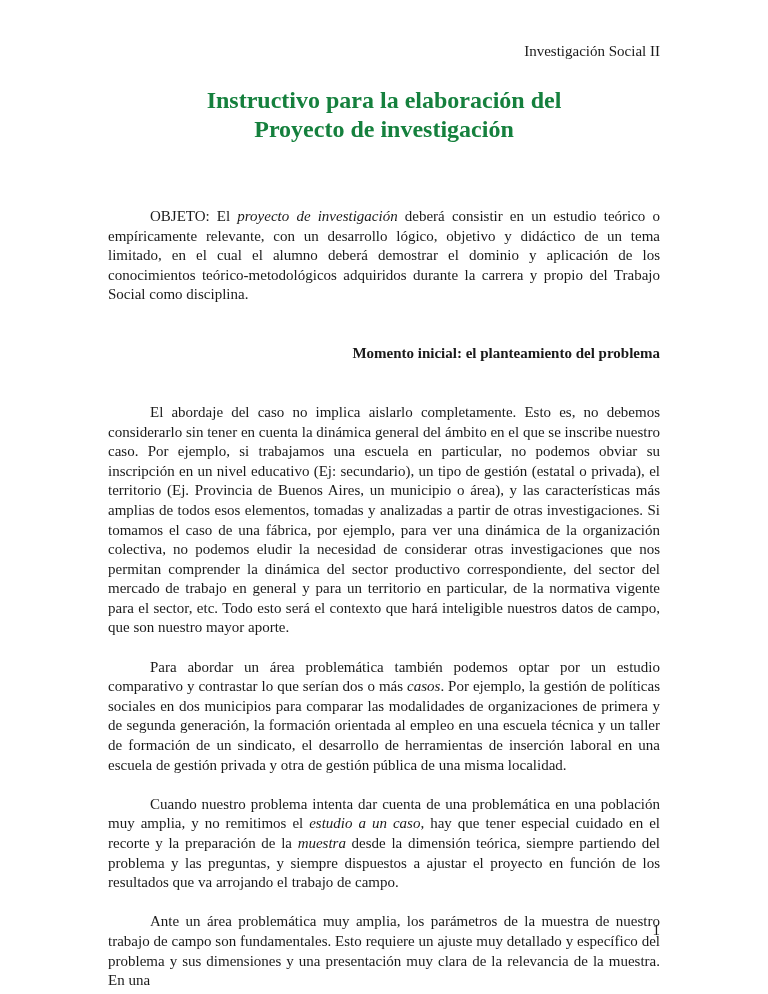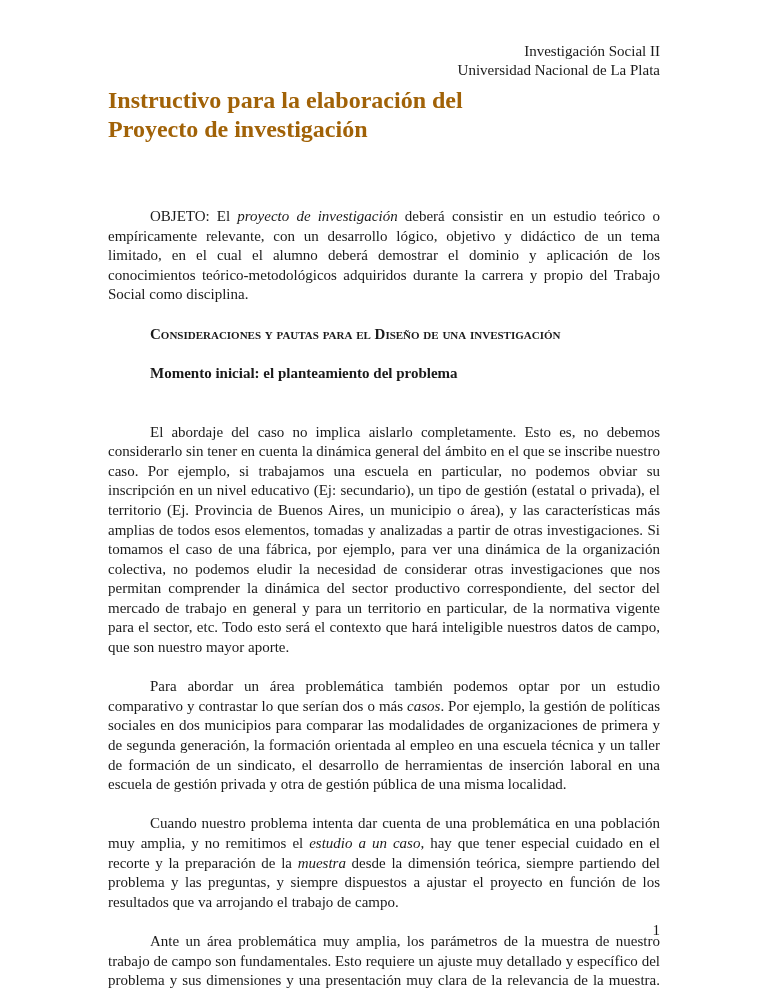--- a/index.html
+++ b/index.html
@@ -26,25 +26,25 @@
       top: 42px;
       text-align: right;
       font-size: 15px;
       line-height: 19px;
     }
     .title {
       position: absolute;
       left: 108px;
       width: 552px;
       top: 86px;
-      text-align: left;
+      text-align: center;
       font-weight: bold;
       font-size: 24px;
       line-height: 29px;
-      color: #a16207;
+      color: #15803d;
     }
     .body {
       position: absolute;
       left: 108px;
       width: 552px;
       top: 207px;
       font-size: 15px;
       line-height: 19.6px;
     }
     .body p {
@@ -60,52 +60,51 @@
       font-size: 15px;
       line-height: 19.6px;
     }
     .smallcaps {
       font-variant: small-caps;
     }
     .sub-head {
       margin: 0;
       padding-left: 42px;
       font-weight: bold;
+      text-align: right;
     }
     b { font-weight: normal; }
     i { font-style: italic; }
     .page-number {
       position: absolute;
       right: 108px;
       top: 922px;
       font-size: 15px;
     }
   </style>
 </head>
 <body>
 
 <div class="page">
 
   <div class="header">
     <div>Investigación Social II</div>
-    <div>Universidad Nacional de La Plata</div>
   </div>
 
   <div class="title">
     <div>Instructivo para la elaboración del</div>
     <div>Proyecto de investigación</div>
   </div>
 
   <div class="body">
 
     <p><b>OBJETO:</b><span> El </span><i>proyecto de investigación</i><span> deberá consistir en un estudio teórico o empíricamente relevante, con un desarrollo lógico, objetivo y didáctico de un tema limitado, en el cual el alumno deberá demostrar el dominio y aplicación de los conocimientos teórico-metodológicos adquiridos durante la carrera y propio del Trabajo Social como disciplina.</span></p>
 
     <div class="gap"></div>
 
-    <div class="section-head smallcaps">Consideraciones y pautas para el Diseño de una investigación</div>
 
     <div class="gap"></div>
 
     <div class="sub-head">Momento inicial: el planteamiento del problema</div>
 
     <div class="gap"></div>
 
 
     <div class="gap"></div>
 

